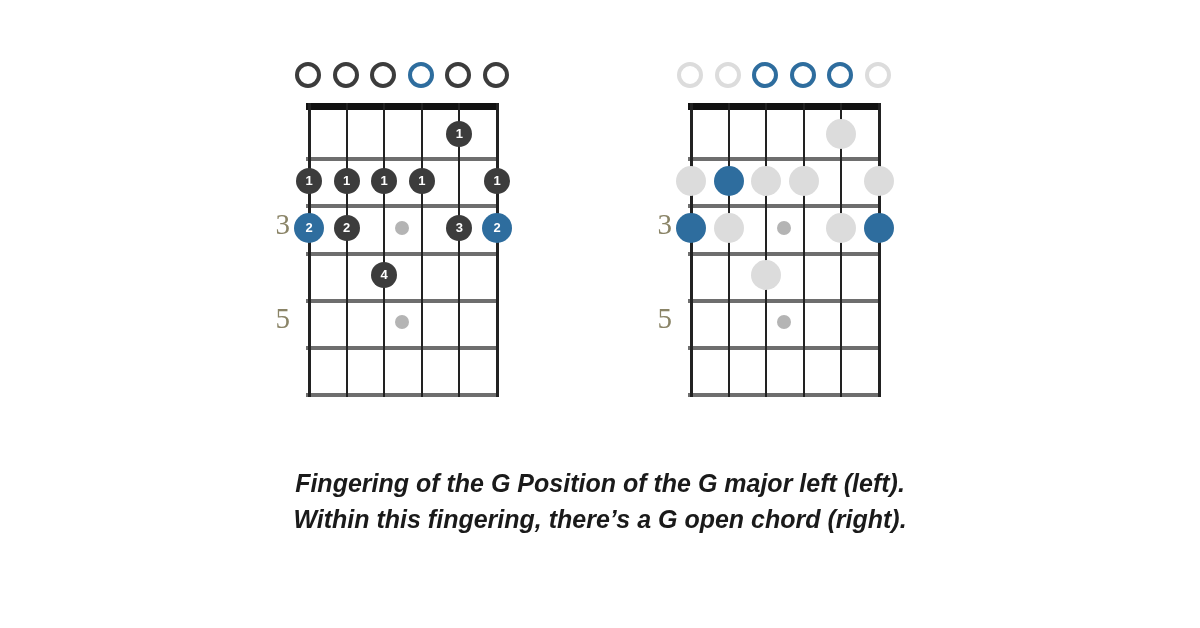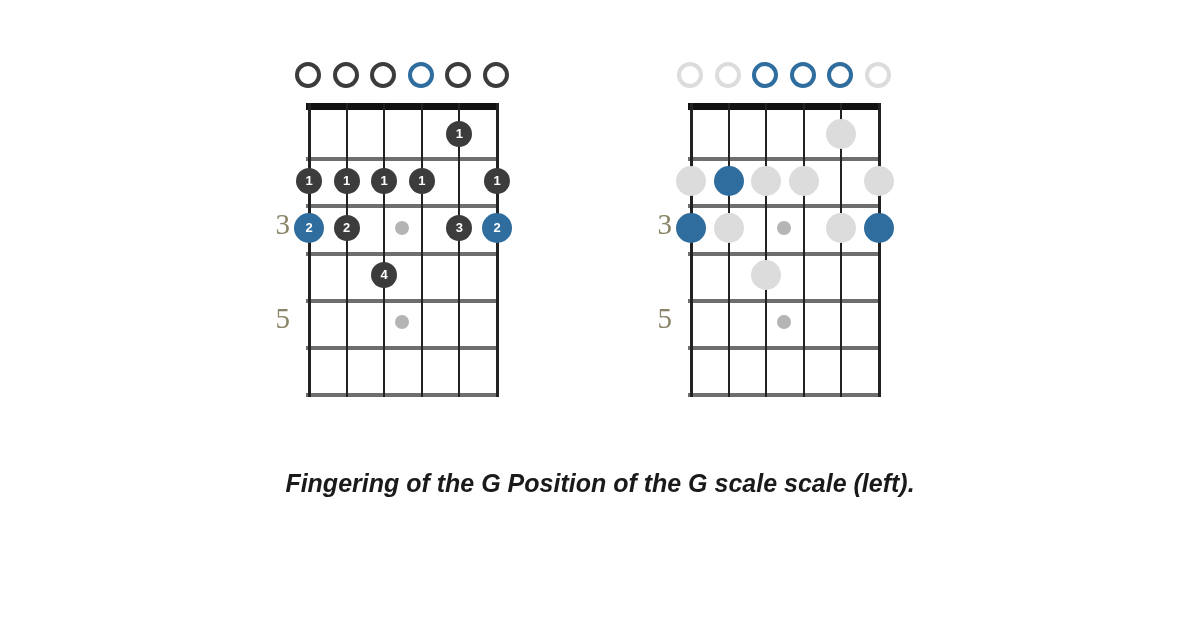--- a/index.html
+++ b/index.html
@@ -151,16 +151,17 @@
         <div class="note blue big" style="left: 232px; top: 213px;"></div>
         <div class="note ghost big" style="left: 119.2px; top: 260.2px;"></div>
       </div>
     <div class="fretnum-layer">
         <div class="fretnum" style="left: 10px; top: 208px;">3</div>
         <div class="fretnum" style="left: 10px; top: 302.4px;">5</div>
       </div>
   </div>
 
   <div id="caption">
-    <span class="line">Fingering of the G Position of the G scale scale (left).</span>
+    <span class="line">Fingering of the G Position of the G major left (left).</span>
+    <span class="line">Within this fingering, there’s a G open chord (right).</span>
   </div>
 
 </div>
 
 </body></html>

